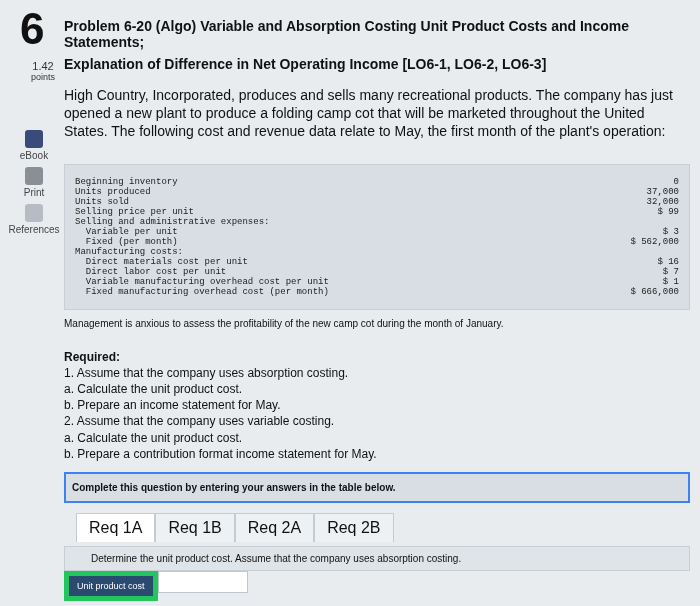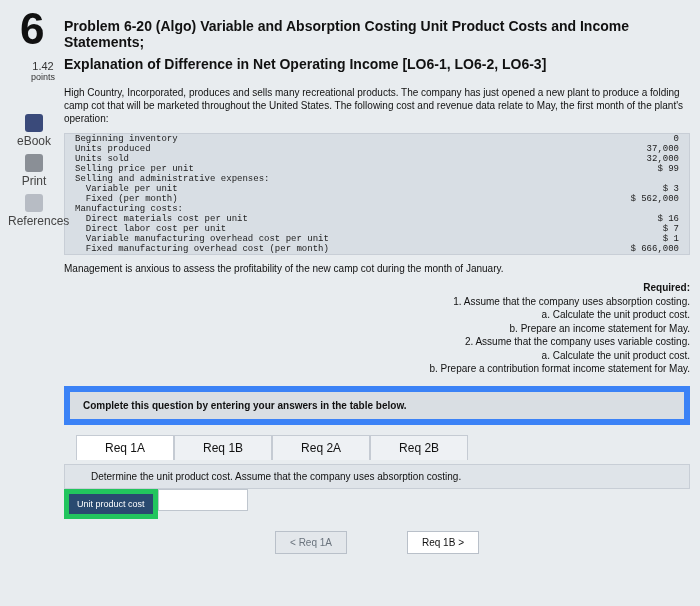--- a/index.html
+++ b/index.html
@@ -21,56 +21,56 @@
     left: 20px; top: 4px;
     font-size: 44px; font-weight: 700;
   }
   .points {
     position: absolute; left: 18px; top: 60px;
     width: 50px; text-align: center;
     font-size: 9px; color: #333;
   }
   .points .val { font-size: 11px; }
   .side {
-    position: absolute; left: 8px; top: 108px;
+    position: absolute; left: 8px; top: 124px;
     width: 52px; text-align: center;
-    font-size: 12px; color: #444;
+    font-size: 10px; color: #444;
   }
   .side .sicon {
     width: 18px; height: 18px;
     margin: 6px auto 2px auto;
     background: #3a4a7a; border-radius: 3px;
     display:block;
   }
   .side .sicon.print { background:#8a8f96; }
   .side .sicon.ref { background:#b7bcc4; }
   .title { font-size: 14px; font-weight: 700; margin: 6px 0 2px 0; }
-  .intro { font-size: 10px; margin: 14px 0 8px 0; line-height: 1.3; }
+  .intro { font-size: 14px; margin: 14px 0 23px 0; line-height: 1.3; }
   .databox {
     background: #d8dee4; border: 1px solid #c8ced6;
-    padding: 0 10px; margin: 4px 0 8px 0;
+    padding: 12px 10px; margin: 4px 0 8px 0;
     font-family: "Courier New", monospace;
     font-size: 9px; color: #222;
   }
   .drow { display:flex; }
   .dlabel { flex: 1 1 auto; white-space: pre; }
   .dval { width: 80px; text-align: right; white-space: pre; }
   .after { font-size: 10px; margin: 6px 0; }
-  .req { font-size: 10px; margin: 7px 0 10px 0; line-height: 1.35; text-align: right; }
+  .req { font-size: 12px; margin: 20px 0 10px 0; line-height: 1.35; }
   .req b { font-weight:700; }
   .instrbar {
-    background: #d9dee3; border:6px solid #3b82f6;
-    padding: 8px 13px; font-size: 10px; font-weight:700;
+    background: #d9dee3; border:2px solid #3b82f6;
+    padding: 8px 6px; font-size: 10px; font-weight:700;
     margin-bottom: 10px;
   }
   .tabs { display:flex; gap:0; margin: 0 0 4px 12px; }
   .tab {
     border:1px solid #c5cbd3; border-bottom:none;
-    background:#eef1f4; padding:5px 28px;
-    font-size:12px; cursor:pointer;
+    background:#eef1f4; padding:5px 12px;
+    font-size:16px; cursor:pointer;
   }
   .tab.active { background:#fff; }
   .det {
     background:#dfe4e9; border:1px solid #c8ced6;
     padding:6px 26px; font-size:10px;
   }
   .ansrow { display:flex; align-items:stretch; margin-top:0; }
   .anshdr {
     background:#2a4a70; color:#fff; font-size:9px;
     padding:5px 8px; border:5px solid #22c55e;

